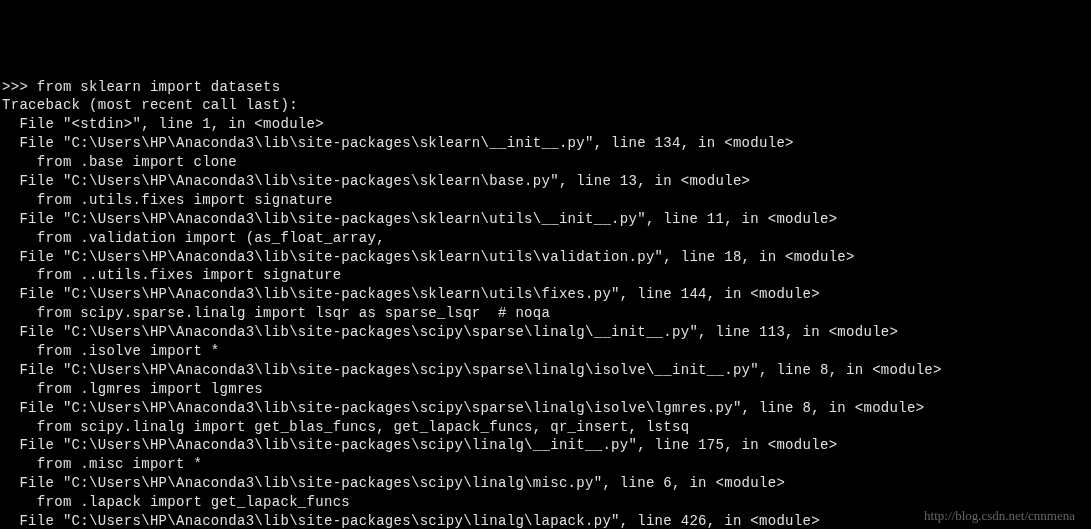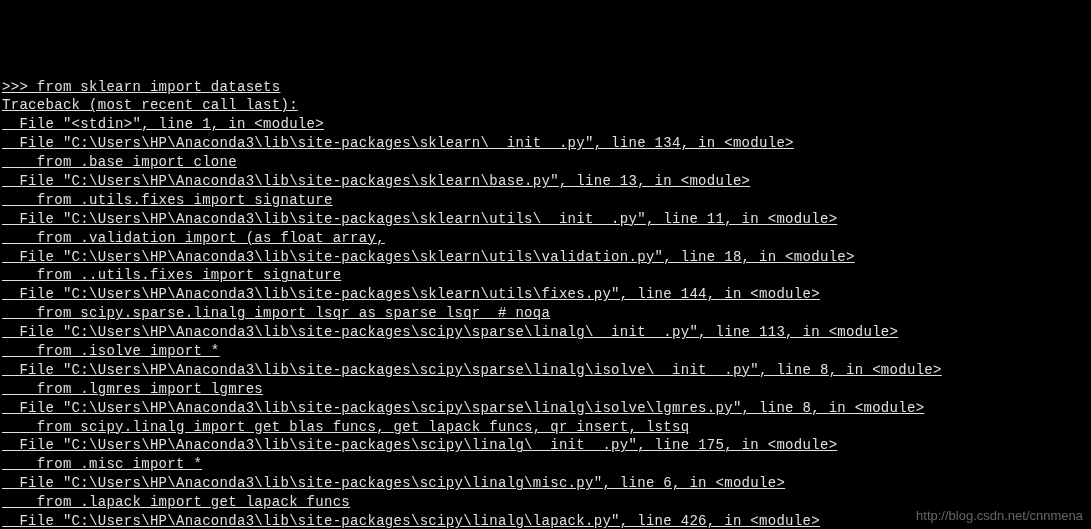--- a/index.html
+++ b/index.html
@@ -19,29 +19,28 @@
       overflow: hidden;
       position: relative;
       white-space: pre;
     }
     .terminal {
       color: #e0e0e0;
     }
     .line {
       white-space: pre;
       letter-spacing: 0.3px;
-      text-decoration: underline;
     }
     .watermark {
       position: absolute;
       bottom: 4px;
-      right: 8px;
+      right: 16px;
       color: #666666;
       font-size: 13px;
-      font-family: Liberation Sans, sans-serif;
+      font-family: Liberation Serif, serif;
       letter-spacing: 0;
     }
   </style>
 </head>
 <body>
 
 
 
 <div class="terminal" id="terminal-container"><div class="line">&gt;&gt;&gt; from sklearn import datasets</div><div class="line">Traceback (most recent call last):</div><div class="line">  File "&lt;stdin&gt;", line 1, in &lt;module&gt;</div><div class="line">  File "C:\Users\HP\Anaconda3\lib\site-packages\sklearn\__init__.py", line 134, in &lt;module&gt;</div><div class="line">    from .base import clone</div><div class="line">  File "C:\Users\HP\Anaconda3\lib\site-packages\sklearn\base.py", line 13, in &lt;module&gt;</div><div class="line">    from .utils.fixes import signature</div><div class="line">  File "C:\Users\HP\Anaconda3\lib\site-packages\sklearn\utils\__init__.py", line 11, in &lt;module&gt;</div><div class="line">    from .validation import (as_float_array,</div><div class="line">  File "C:\Users\HP\Anaconda3\lib\site-packages\sklearn\utils\validation.py", line 18, in &lt;module&gt;</div><div class="line">    from ..utils.fixes import signature</div><div class="line">  File "C:\Users\HP\Anaconda3\lib\site-packages\sklearn\utils\fixes.py", line 144, in &lt;module&gt;</div><div class="line">    from scipy.sparse.linalg import lsqr as sparse_lsqr  # noqa</div><div class="line">  File "C:\Users\HP\Anaconda3\lib\site-packages\scipy\sparse\linalg\__init__.py", line 113, in &lt;module&gt;</div><div class="line">    from .isolve import *</div><div class="line">  File "C:\Users\HP\Anaconda3\lib\site-packages\scipy\sparse\linalg\isolve\__init__.py", line 8, in &lt;module&gt;</div><div class="line">    from .lgmres import lgmres</div><div class="line">  File "C:\Users\HP\Anaconda3\lib\site-packages\scipy\sparse\linalg\isolve\lgmres.py", line 8, in &lt;module&gt;</div><div class="line">    from scipy.linalg import get_blas_funcs, get_lapack_funcs, qr_insert, lstsq</div><div class="line">  File "C:\Users\HP\Anaconda3\lib\site-packages\scipy\linalg\__init__.py", line 175, in &lt;module&gt;</div><div class="line">    from .misc import *</div><div class="line">  File "C:\Users\HP\Anaconda3\lib\site-packages\scipy\linalg\misc.py", line 6, in &lt;module&gt;</div><div class="line">    from .lapack import get_lapack_funcs</div><div class="line">  File "C:\Users\HP\Anaconda3\lib\site-packages\scipy\linalg\lapack.py", line 426, in &lt;module&gt;</div></div>
 

